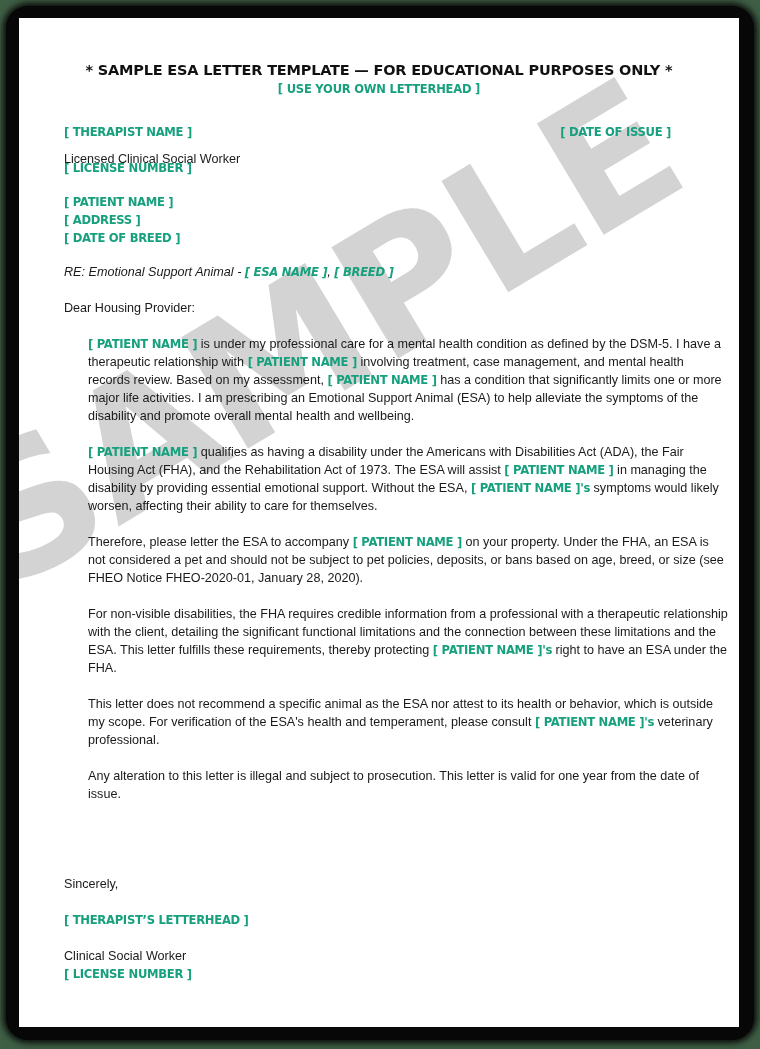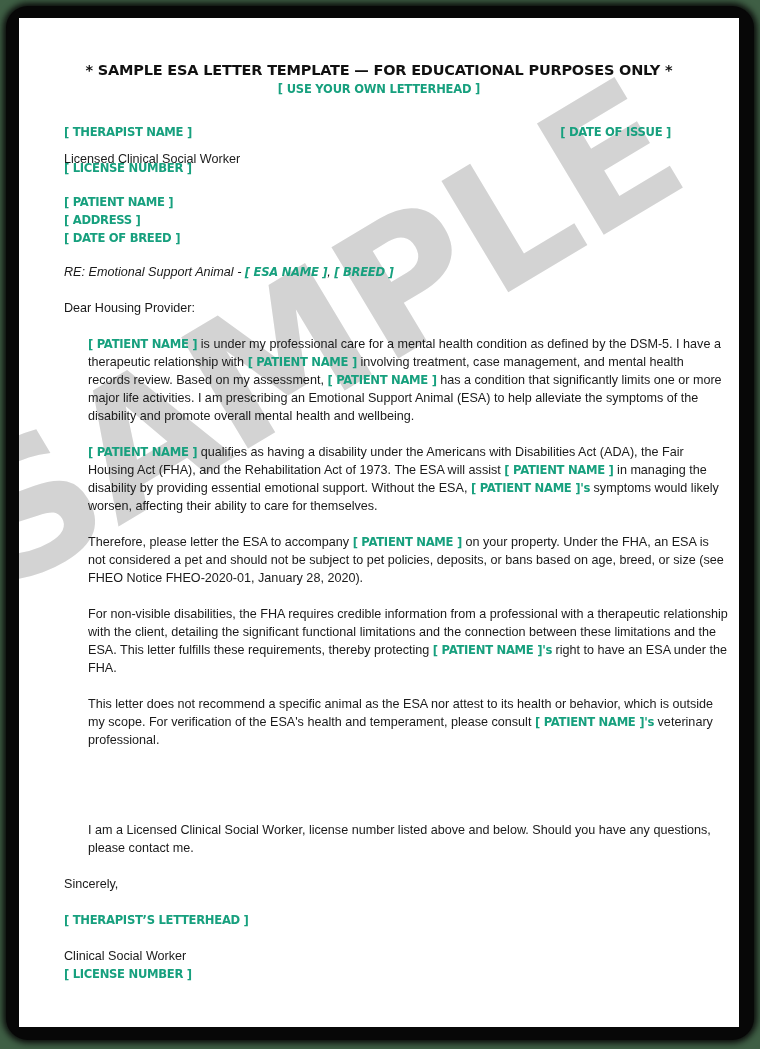--- a/index.html
+++ b/index.html
@@ -89,21 +89,21 @@
     <div class="para" style="top:317px;"><span class="ph">[ PATIENT NAME ]</span><span> is under my professional care for a mental health condition as defined by the DSM-5. I have a therapeutic relationship with </span><span class="ph">[ PATIENT NAME ]</span><span> involving treatment, case management, and mental health records review. Based on my assessment, </span><span class="ph">[ PATIENT NAME ]</span><span> has a condition that significantly limits one or more major life activities. I am prescribing an Emotional Support Animal (ESA) to help alleviate the symptoms of the disability and promote overall mental health and wellbeing.</span></div>
 
     <div class="para" style="top:425px;"><span class="ph">[ PATIENT NAME ]</span><span> qualifies as having a disability under the Americans with Disabilities Act (ADA), the Fair Housing Act (FHA), and the Rehabilitation Act of 1973. The ESA will assist </span><span class="ph">[ PATIENT NAME ]</span><span> in managing the disability by providing essential emotional support. Without the ESA, </span><span class="ph">[ PATIENT NAME ]'s</span><span> symptoms would likely worsen, affecting their ability to care for themselves.</span></div>
 
     <div class="para" style="top:515px;"><span>Therefore, please letter the ESA to accompany </span><span class="ph">[ PATIENT NAME ]</span><span> on your property. Under the FHA, an ESA is not considered a pet and should not be subject to pet policies, deposits, or bans based on age, breed, or size (see FHEO Notice FHEO-2020-01, January 28, 2020).</span></div>
 
     <div class="para" style="top:587px;"><span>For non-visible disabilities, the FHA requires credible information from a professional with a therapeutic relationship with the client, detailing the significant functional limitations and the connection between these limitations and the ESA. This letter fulfills these requirements, thereby protecting </span><span class="ph">[ PATIENT NAME ]'s</span><span> right to have an ESA under the FHA.</span></div>
 
     <div class="para" style="top:677px;"><span>This letter does not recommend a specific animal as the ESA nor attest to its health or behavior, which is outside my scope. For verification of the ESA's health and temperament, please consult </span><span class="ph">[ PATIENT NAME ]'s</span><span> veterinary professional.</span></div>
 
+    <div class="para" style="top:749px;">Any alteration to this letter is illegal and subject to prosecution. This letter is valid for one year from the date of issue.</div>
 
-    <div class="para" style="top:803px;">I am a Licensed Clinical Social Worker, license number listed above and below. Should you have any questions, please contact me.</div>
 
     <div class="line" style="top:857px;">Sincerely,</div>
     <div class="line" style="top:893px;"><span class="ph">[ THERAPIST’S LETTERHEAD ]</span></div>
     <div class="line" style="top:929px;">Clinical Social Worker</div>
     <div class="line" style="top:947px;"><span class="ph">[ LICENSE NUMBER ]</span></div>
   </div>
 </div>
 
 </body></html>

